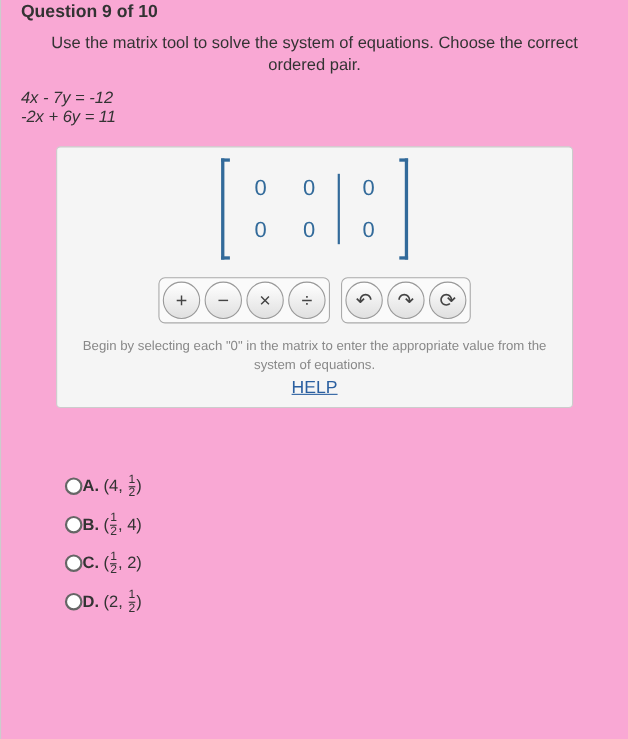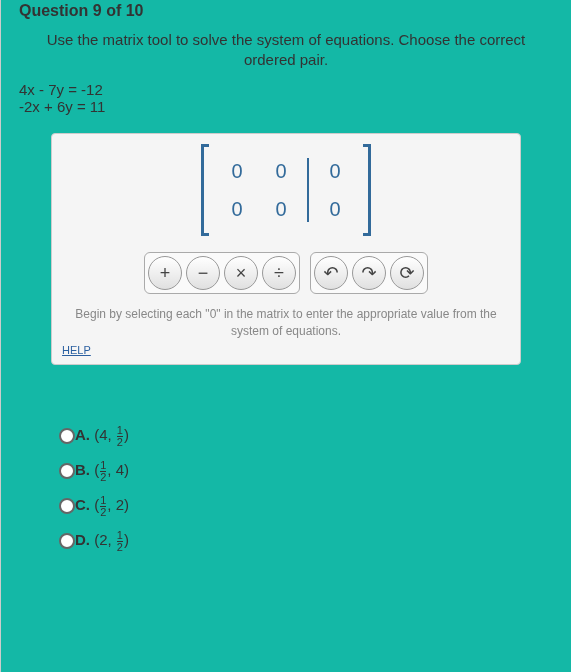--- a/index.html
+++ b/index.html
@@ -5,40 +5,41 @@
     * { margin: 0; padding: 0; box-sizing: border-box; }
     body {
       font-family: Arial, Helvetica, sans-serif;
       background: #d8d8d8;
       width: 571px;
       height: 672px;
       overflow: hidden;
       color: #333;
     }
     .page {
-      background: #14b8a6;
+      background: #f9a8d4;
       padding: 0 18px 18px 18px;
       min-height: 100%;
       border-left: 1px solid #ccc;
     }
     .q-header {
       font-weight: bold;
       font-size: 16px;
       padding-top: 2px;
       margin-bottom: 10px;
     }
     .instructions {
       font-size: 15px;
       margin-bottom: 12px;
       line-height: 1.3;
       text-align: center;
     }
     .equations {
       font-size: 15px;
       margin-bottom: 18px;
+      font-style: italic;
     }
     .tool-area {
       background: #f5f5f5;
       border: 1px solid #ccc;
       border-radius: 4px;
       padding: 10px 10px 8px 10px;
       margin: 0 auto 24px auto;
       width: 88%;
     }
     .matrix-wrap {
@@ -125,22 +126,22 @@
       color: #444;
       cursor: pointer;
     }
     .hint-text {
       text-align: center;
       font-size: 12px;
       color: #888;
       line-height: 1.4;
     }
     .help-link {
-      text-align: left;
-      font-size: 11px;
+      text-align: center;
+      font-size: 16px;
       color: #2a5fa0;
       text-decoration: underline;
       margin-top: 4px;
       cursor: pointer;
     }
     .choices {
       margin-top: 60px;
       padding-left: 40px;
     }
     .choice {

